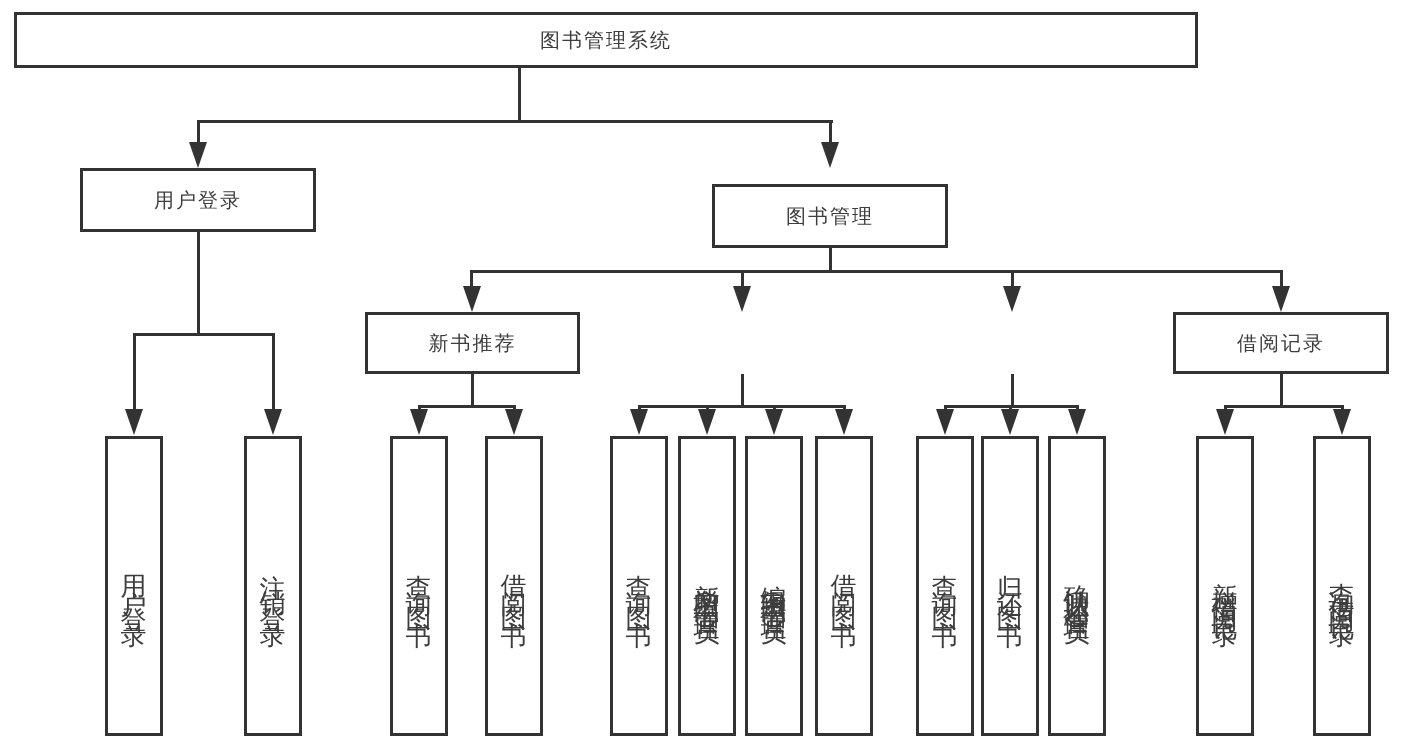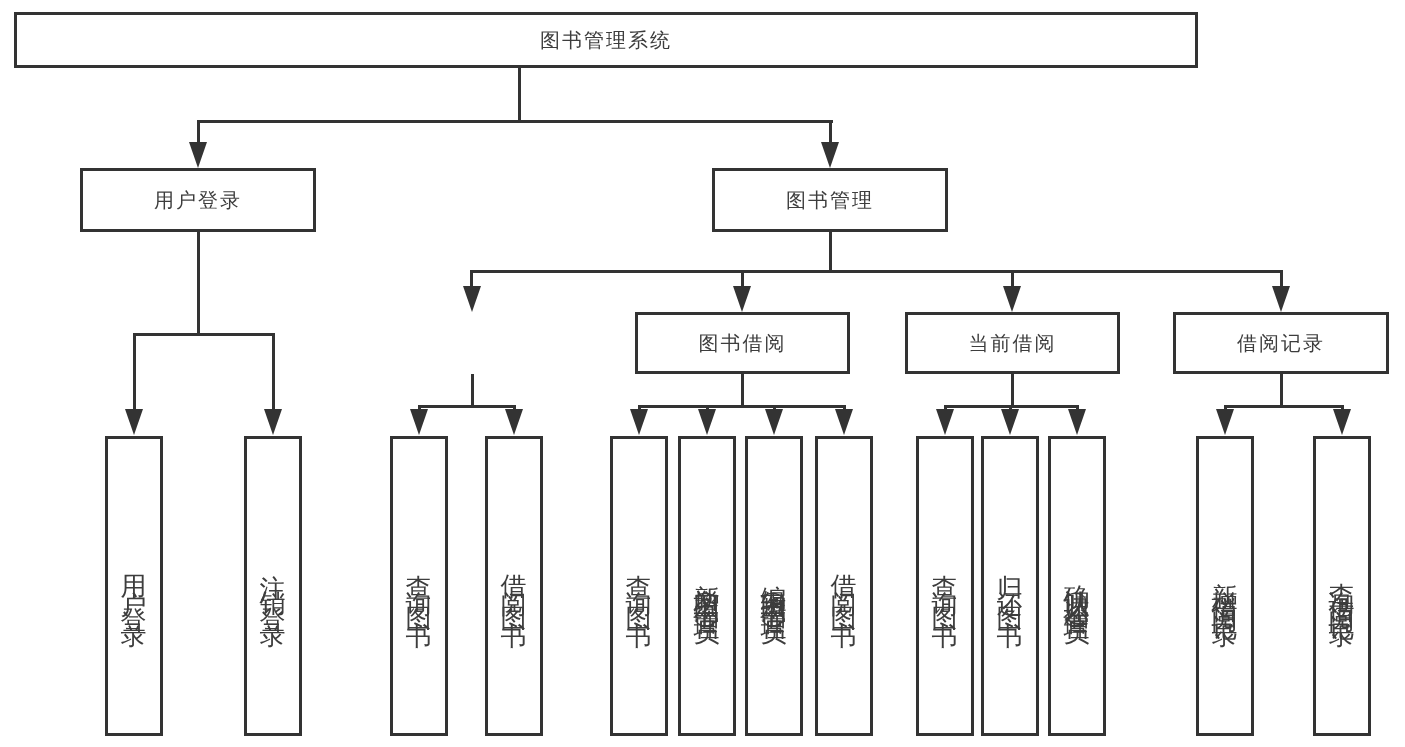--- a/index.html
+++ b/index.html
@@ -115,24 +115,23 @@
   <div class="vline" style="left:1280px;top:374px;height:34px;"></div>
   <div class="hline" style="left:1224px;top:405px;width:120px;"></div>
   <div class="vline" style="left:1224px;top:405px;height:8px;"></div>
   <div class="vline" style="left:1341px;top:405px;height:8px;"></div>
   <div class="arrow" style="left:1216px;top:409px;"></div>
   <div class="arrow" style="left:1333px;top:409px;"></div>
 
   <div class="box hbox" style="left:14px;top:12px;width:1184px;height:56px;">图书管理系统</div>
 
   <div class="box hbox" style="left:80px;top:168px;width:236px;height:64px;">用户登录</div>
-  <div class="box hbox" style="left:712px;top:168px;width:236px;height:64px;">图书管理</div>
+  <div class="box hbox" style="left:712px;top:184px;width:236px;height:64px;">图书管理</div>
 
-  <div class="box hbox" style="left:635px;top:312px;width:215px;height:62px;">图书借阅</div>
-  <div class="box hbox" style="left:905px;top:312px;width:215px;height:62px;">当前借阅</div>
+  <div class="box hbox" style="left:365px;top:312px;width:215px;height:62px;">新书推荐</div>
   <div class="box hbox" style="left:1173px;top:312px;width:216px;height:62px;">借阅记录</div>
 
   <div class="box" style="left:105px;top:436px;width:58px;height:300px;">
     <span class="vt ls16">用户登录</span>
   </div>
   <div class="box" style="left:244px;top:436px;width:58px;height:300px;">
     <span class="vt ls16">注销登录</span>
   </div>
 
   <div class="box" style="left:390px;top:436px;width:58px;height:300px;">

